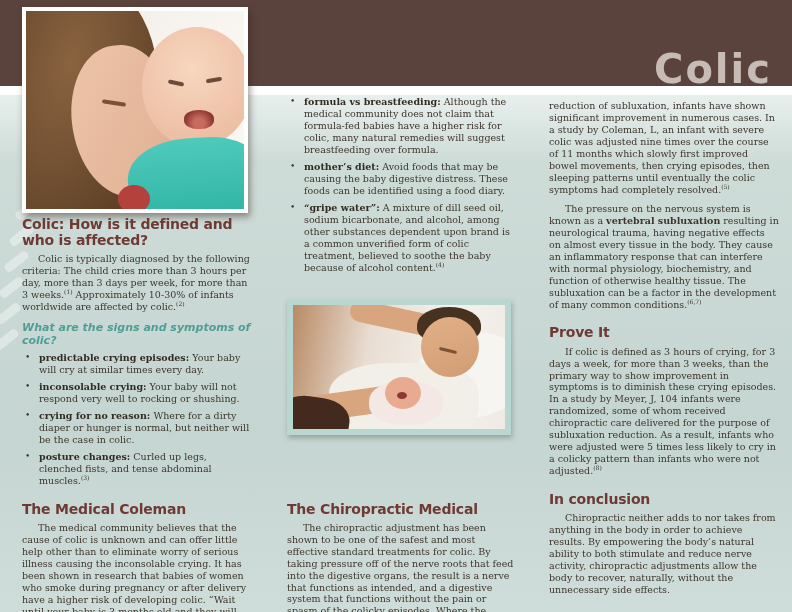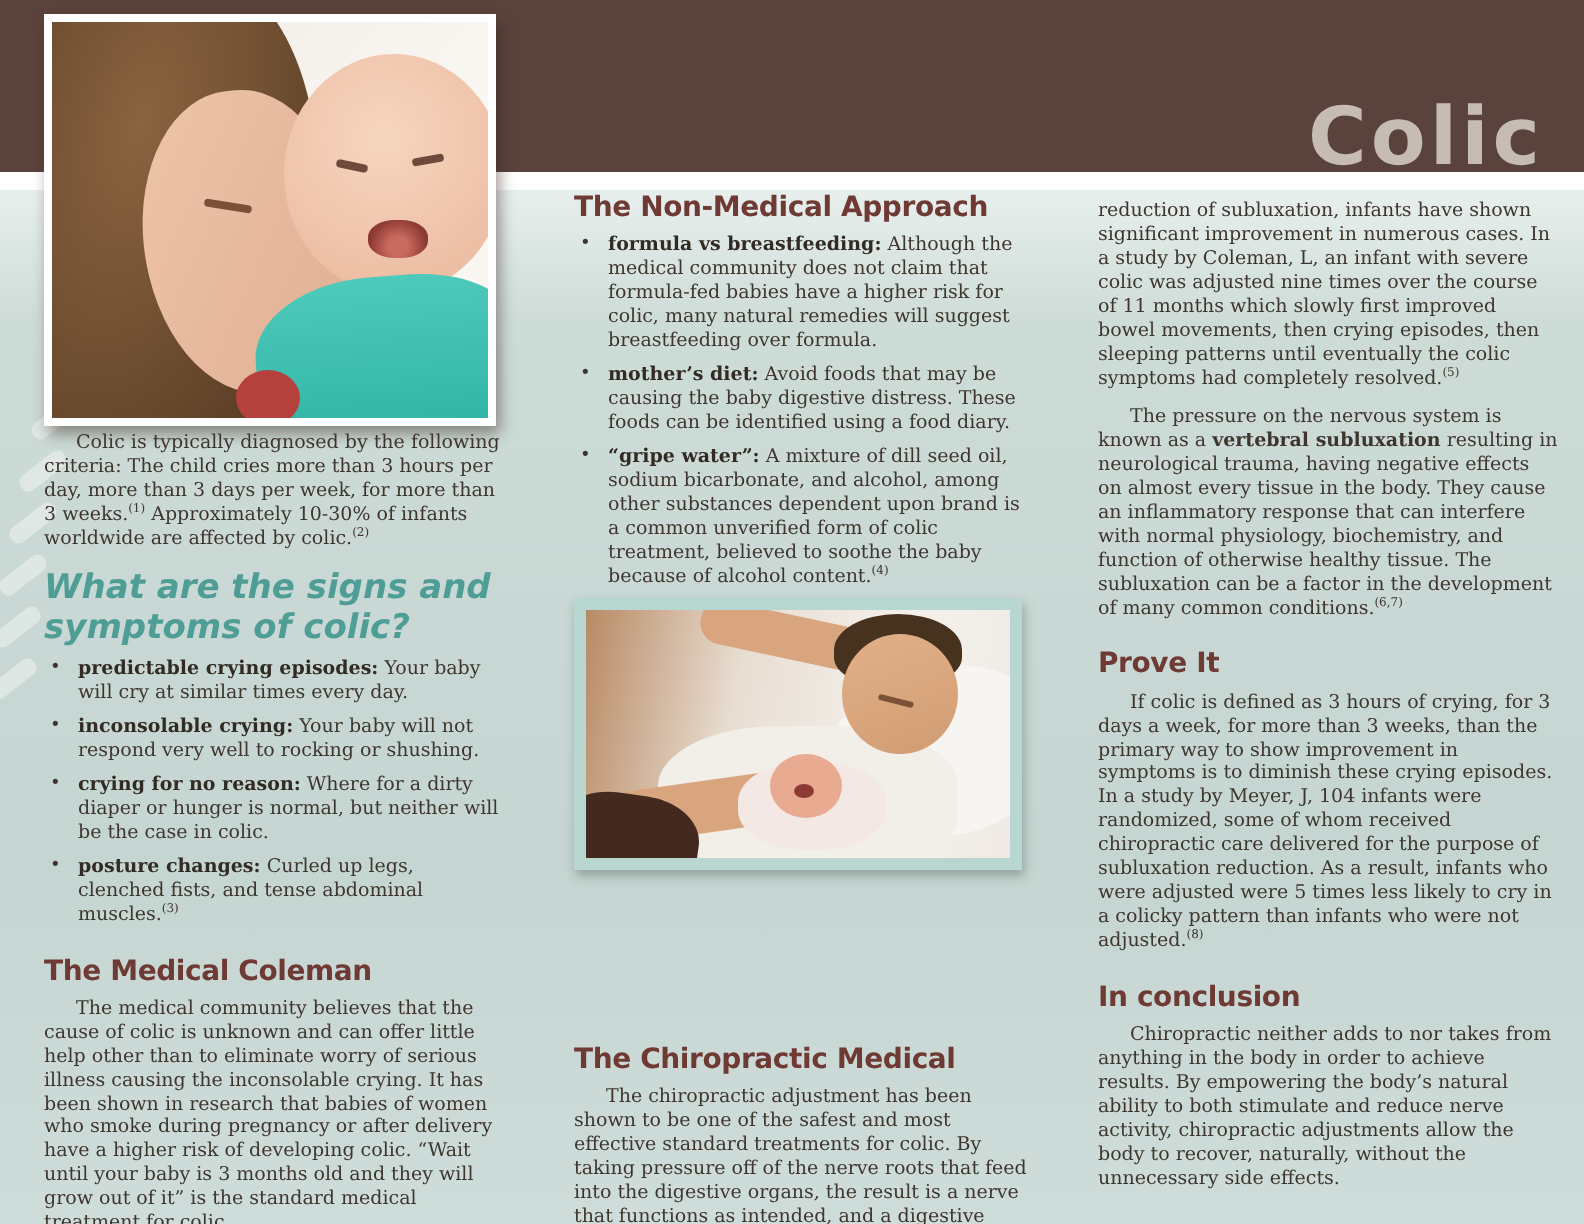--- a/index.html
+++ b/index.html
@@ -78,21 +78,21 @@
   .col-mid   { left:287px; top:96px; }
   .col-right { left:549px; top:100px; }
 
   h2 {
     font-family:"DejaVu Sans", sans-serif; font-weight:bold; font-size:14px; line-height:1.15;
     color:#6e3a33; margin:0 0 5px 0; letter-spacing:-0.2px;
   }
   h2.gap { margin-top:14px; }
   h3.subhead {
     font-family:"DejaVu Sans", sans-serif; font-style:italic; font-weight:bold;
-    font-size:17px; color:#4f9e96; margin:8px 0 5px 0;
+    font-size:11px; color:#4f9e96; margin:8px 0 5px 0;
   }
   p { font-size:9.5px; line-height:1.26; margin:0 0 7px 0; text-indent:16px; }
   p.cont { text-indent:0; }
   sup { font-size:6px; line-height:0; }
   .bullets { margin:0 0 4px 0; }
   .bullet { display:flex; margin:0 0 5px 0; }
   .bullet .marker { flex:0 0 14px; font-size:9px; padding-left:3px; line-height:1.3; }
   .bullet .btext { flex:1; font-size:9.5px; line-height:1.26; }
   .bullet b { font-weight:bold; color:#322b24;margin-top:10px; }
 </style>
@@ -141,20 +141,21 @@
     <div class="ph2-head"></div>
     <div class="ph2-eye"></div>
     <div class="ph2-arm-low"></div>
     <div class="ph2-bundle"></div>
     <div class="ph2-baby-head"></div>
     <div class="ph2-baby-mouth"></div>
     <div class="ph2-blanket"></div>
   </div>
 
   <div class="col col-left">
+    <h2>Colic: How is it defined and who is affected?</h2>
     <p><span>Colic is typically diagnosed by the following criteria: The child cries more than 3 hours per day, more than 3 days per week, for more than 3 weeks.</span><sup>(1)</sup><span> Approximately 10-30% of infants worldwide are affected by colic.</span><sup>(2)</sup></p>
 
     <h3 class="subhead">What are the signs and symptoms of colic?</h3>
 
     <div class="bullets">
       <div class="bullet">
         <span class="marker">•</span>
         <span class="btext"><b>predictable crying episodes:</b> <span>Your baby will cry at similar times every day.</span><sup></sup></span>
       </div>
       <div class="bullet">
@@ -169,21 +170,20 @@
         <span class="marker">•</span>
         <span class="btext"><b>posture changes:</b> <span>Curled up legs, clenched fists, and tense abdominal muscles.</span><sup>(3)</sup></span>
       </div>
     </div>
 
     <h2 class="gap">The Medical Coleman</h2>
     <p><span>The medical community believes that the cause of colic is unknown and can offer little help other than to eliminate worry of serious illness causing the inconsolable crying. It has been shown in research that babies of women who smoke during pregnancy or after delivery have a higher risk of developing colic. “Wait until your baby is 3 months old and they will grow out of it” is the standard medical treatment for colic.</span></p>
   </div>
 
   <div class="col col-mid">
-    <h2>The Non-Medical Approach</h2>
 
     <div class="bullets">
       <div class="bullet">
         <span class="marker">•</span>
         <span class="btext"><b>formula vs breastfeeding:</b> <span>Although the medical community does not claim that formula-fed babies have a higher risk for colic, many natural remedies will suggest breastfeeding over formula.</span><sup></sup></span>
       </div>
       <div class="bullet">
         <span class="marker">•</span>
         <span class="btext"><b>mother’s diet:</b> <span>Avoid foods that may be causing the baby digestive distress. These foods can be identified using a food diary.</span><sup></sup></span>
       </div>

